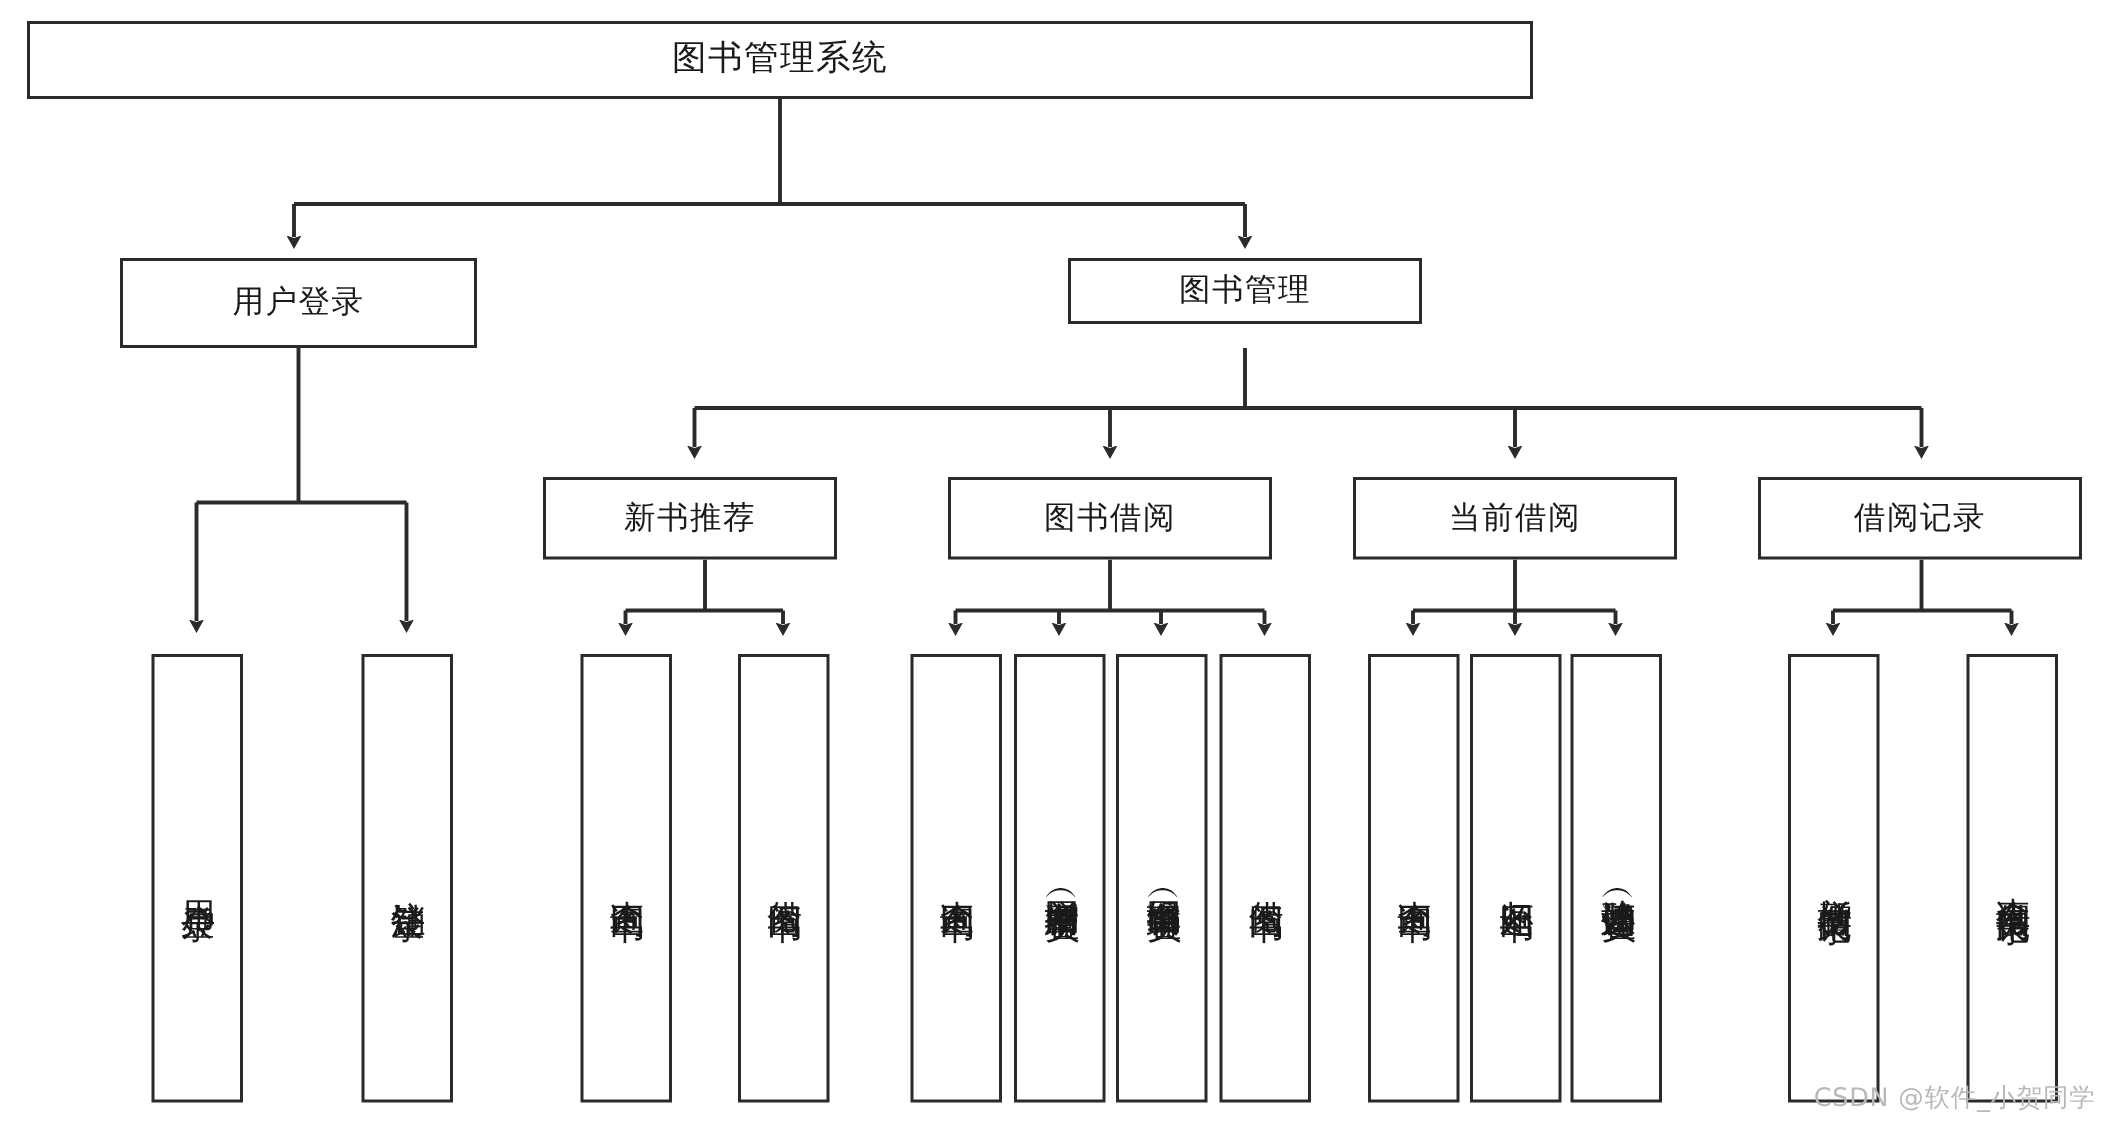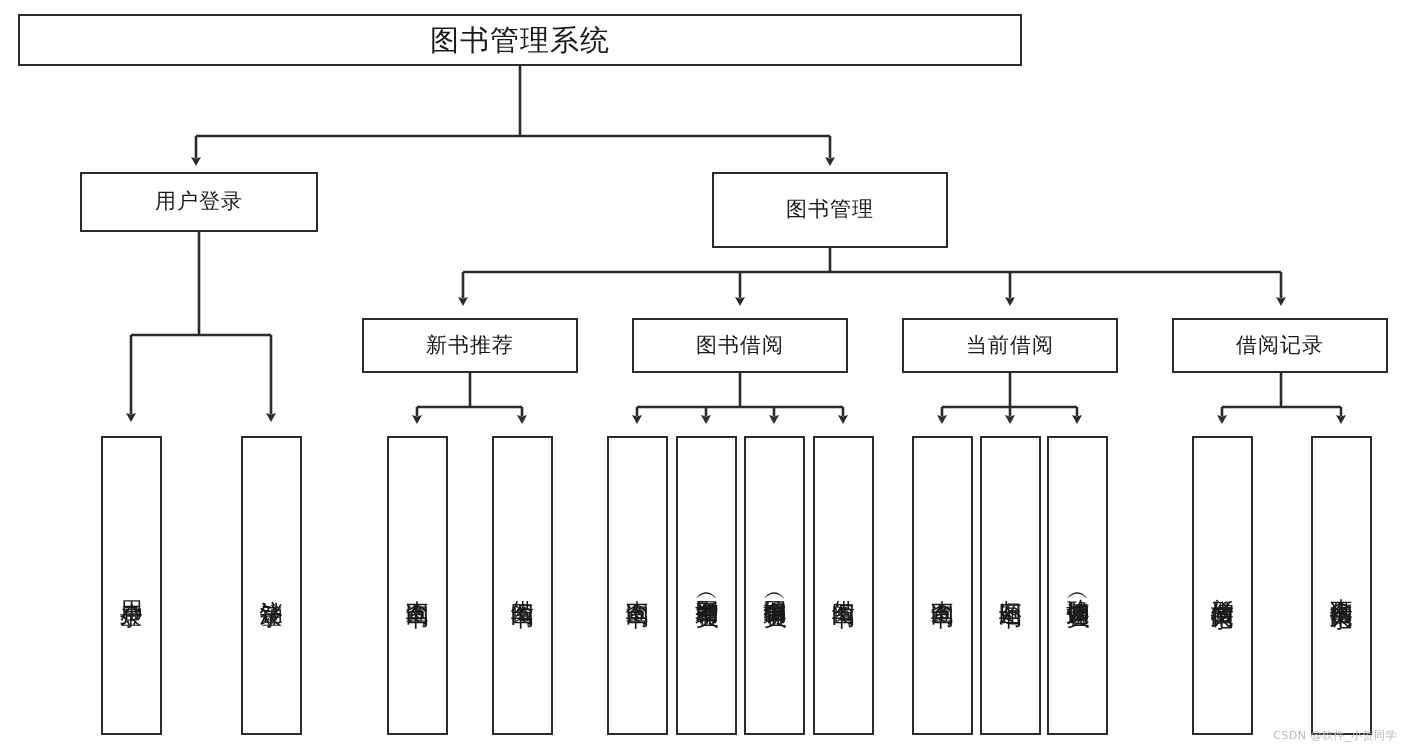--- a/index.html
+++ b/index.html
@@ -34,21 +34,21 @@
     align-items: center;
     justify-content: center;
     color: #1a1a1a;
   }
   .node-h {
     font-size: 21px;
     letter-spacing: 1px;
     line-height: 1.2;
   }
   .node-h.title {
-    font-size: 29px;
+    font-size: 23px;
   }
   .node-v {
     align-items: center;
     justify-content: center;
     padding: 6px 0;
   }
   .vtext {
     writing-mode: vertical-rl;
     text-orientation: upright;
     font-size: 23px;
@@ -59,21 +59,21 @@
   }
   .vtext.tall {
     font-size: 23px;
     line-height: 1.30;
     letter-spacing: 1px;
   }
   #watermark {
     position: absolute;
     right: 8px;
     bottom: 4px;
-    font-size: 11px;
+    font-size: 17px;
     color: #b9b9b9;
     letter-spacing: 0.5px;
     white-space: nowrap;
   }
 </style>
 </head>
 <body>
 
 <div id="canvas">
 
@@ -128,25 +128,25 @@
   </svg>
 
   <div class="node node-h title" style="left:18px; top:14px; width:1004px; height:52px;">
     <span>图书管理系统</span>
   </div>
 
   <div class="node node-h" style="left:80px; top:172px; width:238px; height:60px;">
     <span>用户登录</span>
   </div>
 
-  <div class="node node-h" style="left:712px; top:172px; width:236px; height:76px;">
+  <div class="node node-h" style="left:712px; top:172px; width:236px; height:44px;">
     <span>图书管理</span>
   </div>
 
-  <div class="node node-h" style="left:362px; top:318px; width:216px; height:55px;">
+  <div class="node node-h" style="left:362px; top:318px; width:196px; height:55px;">
     <span>新书推荐</span>
   </div>
 
   <div class="node node-h" style="left:902px; top:318px; width:216px; height:55px;">
     <span>当前借阅</span>
   </div>
 
   <div class="node node-h" style="left:632px; top:318px; width:216px; height:55px;">
     <span>图书借阅</span>
   </div>

